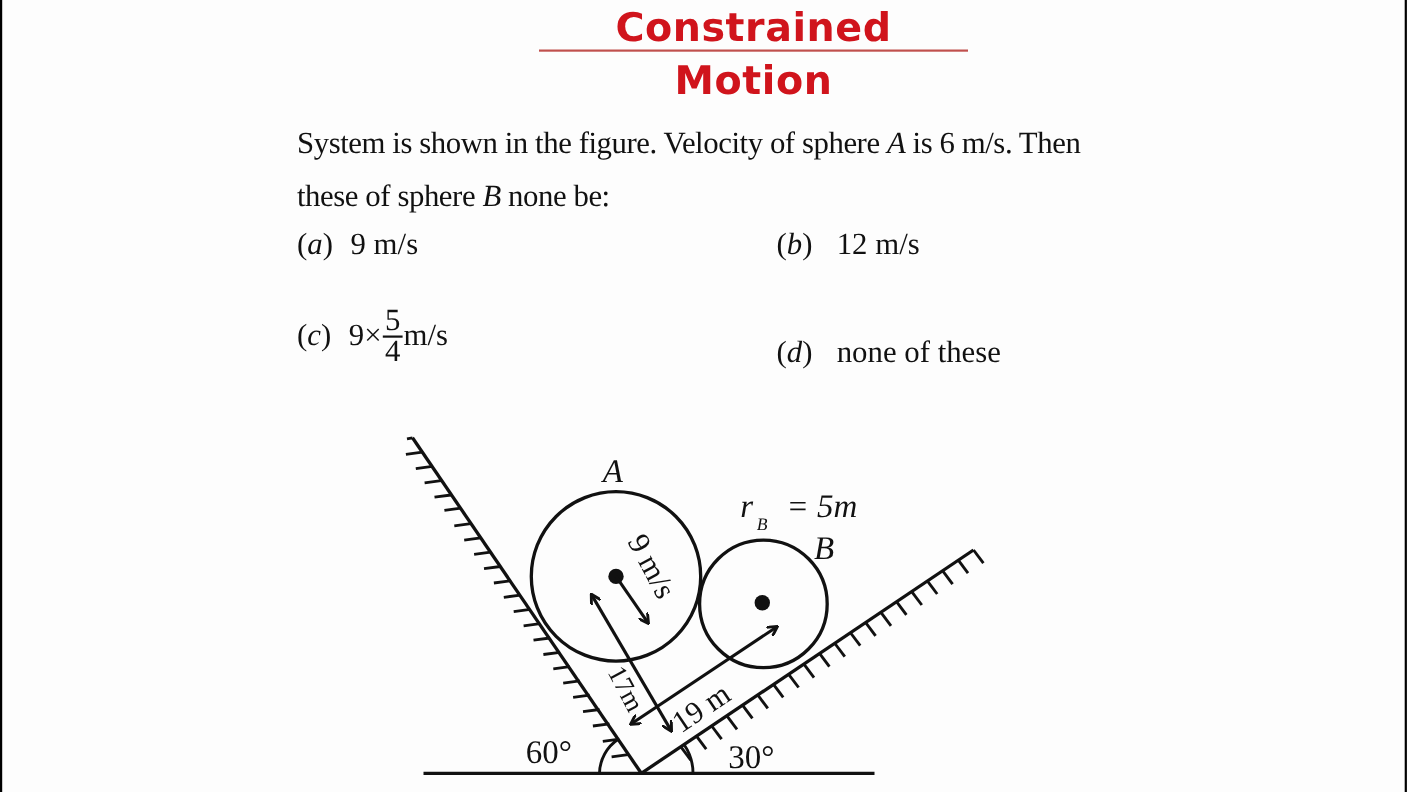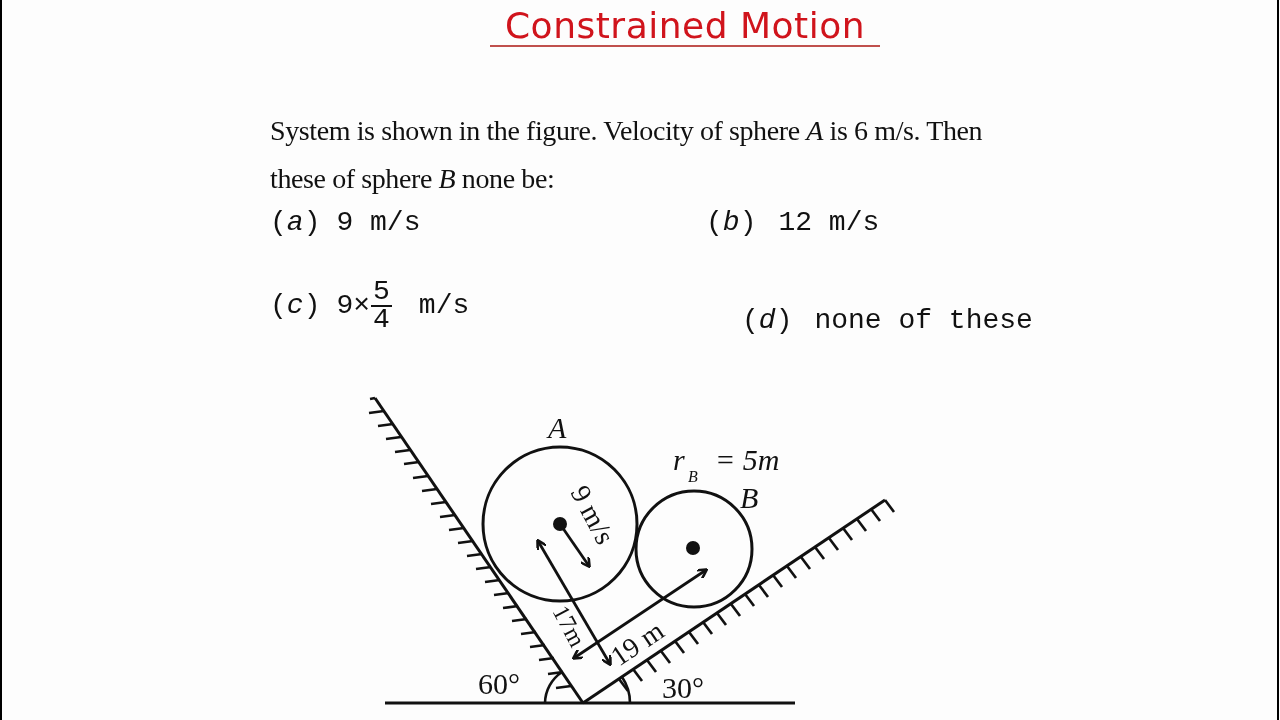--- a/index.html
+++ b/index.html
@@ -6,31 +6,31 @@
   body {
     width: 1280px; height: 720px; overflow: hidden;
     background: #fdfdfd; position: relative;
     font-family: "Liberation Serif", serif; color: #111;
   }
   .edge-left { position: absolute; left: 0; top: 0; width: 2px; height: 720px; background: #000; }
   .edge-right { position: absolute; right: 1px; top: 0; width: 2px; height: 720px; background: #000; }
   .title {
     position: absolute; left: 490px; top: 2px; width: 390px;
     text-align: center;
-    font-family: "DejaVu Sans", sans-serif; font-weight: normal;
+    font-family: "DejaVu Sans", sans-serif; font-weight: bold;
     font-size: 36px; color: #d0141c; letter-spacing: 0.5px;
     line-height: 48px;
   }
   .title-underline { position: absolute; left: 490px; top: 45px; width: 390px; height: 2px; background: #c0504d; }
   .question {
     position: absolute; left: 270px; top: 107px; width: 860px;
     font-size: 28px; line-height: 48px; letter-spacing: -0.4px;
   }
   .question i { font-style: italic; }
-  .opt { position: absolute; font-size: 28px; line-height: 34px; white-space: nowrap; font-family: Liberation Mono, monospace; }
+  .opt { position: absolute; font-size: 28px; line-height: 34px; white-space: nowrap; }
   .opt .lbl { display: inline-block; margin-right: 16px; }
   .opt .lbl i { font-style: italic; }
   .frac { display: inline-block; vertical-align: middle; text-align: center; margin: 0 1px; position: relative; top: -2px; }
   .frac span { display: block; line-height: 26px; font-size: 28px; }
   .frac .num { border-bottom: 2px solid #111; padding: 0 2px; }
   svg.fig { position: absolute; left: 0; top: 0; }
   svg text { font-family: "Liberation Serif", serif; fill: #111; }
 </style>
 </head>
 <body>
@@ -46,23 +46,23 @@
   <span>these of sphere </span><i>B</i><span> none be:</span>
 </div>
 
 <div class="opt" style="left:270px; top:206px;">
   <span class="lbl">(<i>a</i>)</span><span>9 m/s</span>
 </div>
 <div class="opt" style="left:706px; top:206px;">
   <span class="lbl" style="margin-right:22px;">(<i>b</i>)</span><span>12 m/s</span>
 </div>
 <div class="opt" style="left:270px; top:281px;">
-  <span class="lbl" style="vertical-align:middle; position:relative; top:-2px;">(<i>c</i>)</span><span style="vertical-align:middle; position:relative; top:-2px;">9×</span><span class="frac"><span class="num">5</span><span>4</span></span><span style="vertical-align:middle; position:relative; top:-2px;margin-left:26px;">m/s</span>
+  <span class="lbl" style="vertical-align:middle; position:relative; top:-2px;">(<i>c</i>)</span><span style="vertical-align:middle; position:relative; top:-2px;">9×</span><span class="frac"><span class="num">5</span><span>4</span></span><span style="vertical-align:middle; position:relative; top:-2px;">m/s</span>
 </div>
-<div class="opt" style="left:706px; top:304px;margin-left:36px;">
+<div class="opt" style="left:706px; top:304px;">
   <span class="lbl" style="margin-right:22px;">(<i>d</i>)</span><span>none of these</span>
 </div>
 
 <svg class="fig" width="1280" height="720" viewBox="0 0 1280 720">
   <defs>
     <marker id="ah" markerWidth="10" markerHeight="10" refX="8" refY="5" orient="auto" markerUnits="userSpaceOnUse">
       <path d="M0,0 L9,5 L0,10" fill="none" stroke="#111" stroke-width="2.6"></path>
     </marker>
   </defs>
 

